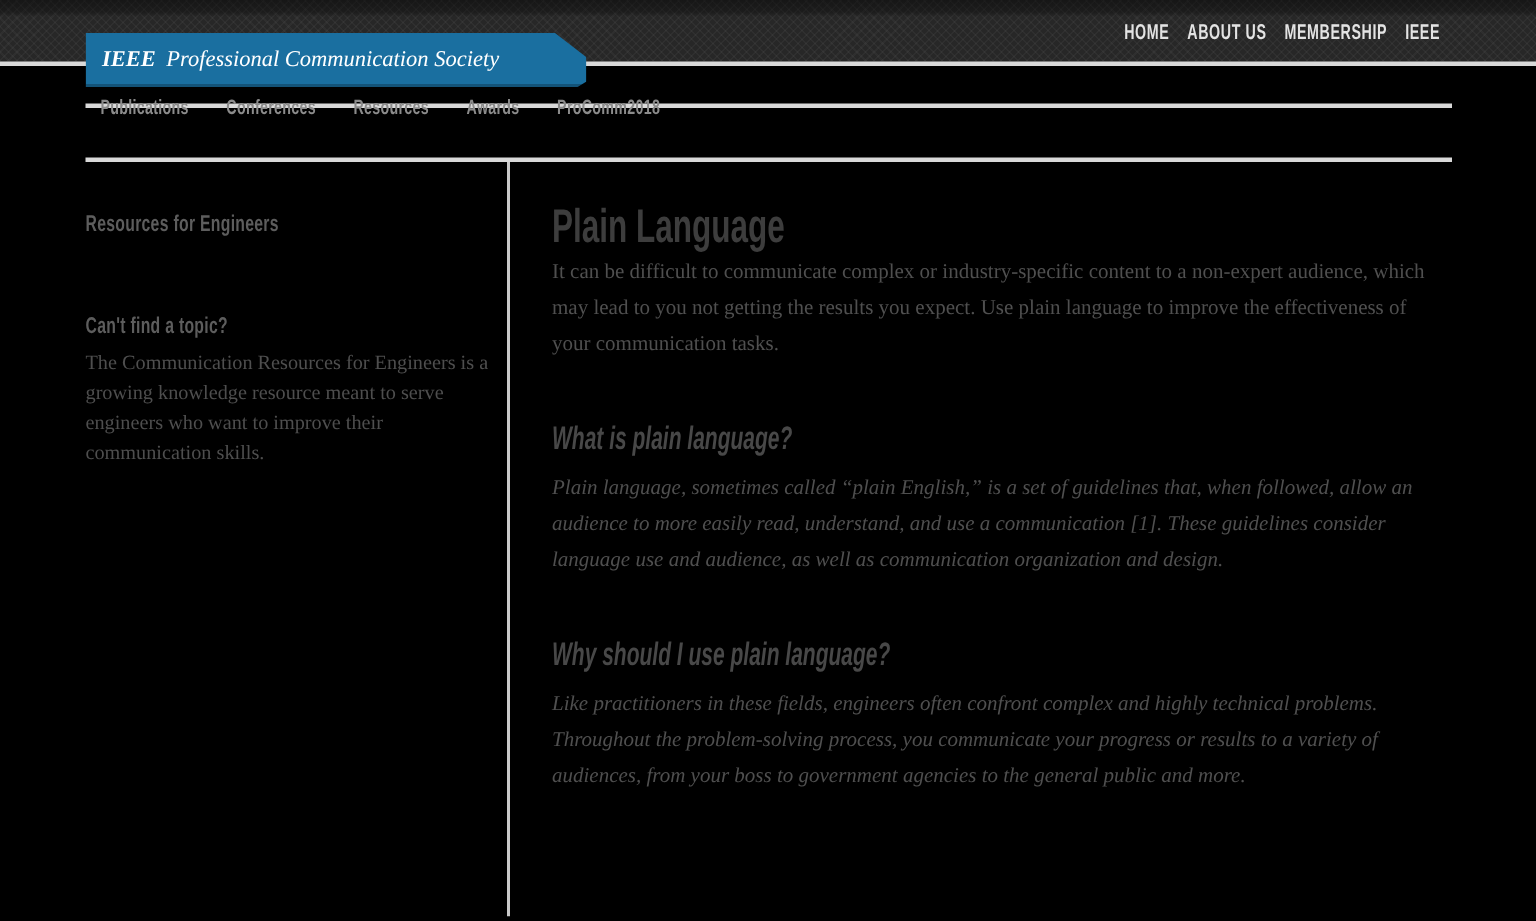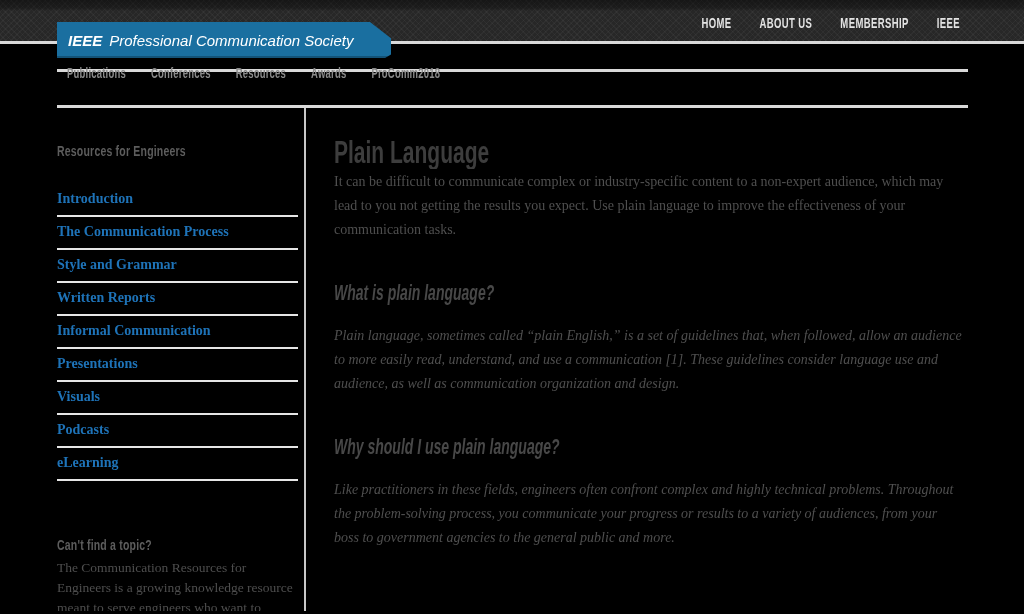--- a/index.html
+++ b/index.html
@@ -15,37 +15,37 @@
     position:relative; height:44px;
     background-color:var(--header-texture,#272727);
     background-image:
       linear-gradient(rgba(8,8,8,0.55) 0px, rgba(8,8,8,0.35) 8px, rgba(0,0,0,0) 11px),
       repeating-linear-gradient(45deg, rgba(255,255,255,0.035) 0 1px, rgba(0,0,0,0) 1px 4px),
       repeating-linear-gradient(135deg, rgba(255,255,255,0.035) 0 1px, rgba(0,0,0,0) 1px 4px);
     border-bottom:3px solid var(--divider-light,#d9d9d9);
   }
   .top-nav {
     position:absolute; top:0; right:64px; height:44px;
-    display:flex; align-items:center; gap:28px;
+    display:flex; align-items:center; gap:12px;
   }
   .top-nav a {
     display:inline-block; cursor:pointer; text-decoration:none;
     color:var(--top-nav-text,#e3e3e3);
     font-family:"Liberation Sans", sans-serif; font-weight:bold;
     font-size:9.5px; letter-spacing:.4px; transform:scaleY(1.5);
   }
   .banner {
     position:absolute; top:22px; left:57px; width:334px; height:36px; z-index:3;
     background:var(--banner-blue,#1a6fa0);
     display:flex; align-items:center; padding-left:11px;
     clip-path:polygon(0 0, calc(100% - 21px) 0, 100% 45%, 100% 90%, calc(100% - 6px) 100%, 0 100%);
     box-shadow:inset 0 -2px 0 rgba(0,0,0,0.25);
   }
   .banner-text {
-    color:#fff; font-family:Liberation Sans, sans-serif;
+    color:#fff; font-family:Liberation Serif, serif;
     font-style:italic; font-size:15px; white-space:nowrap;
   }
   .banner-text .b-ieee { font-weight:bold; padding-right:7px; }
 
   
   .navbar {
     margin:25px 0 0 57px; width:911px; height:39px;
     border-top:3px solid var(--divider-light,#d9d9d9);
     border-bottom:3px solid var(--divider-light,#d9d9d9);
     display:flex; gap:25px; padding-left:10px;
@@ -55,21 +55,21 @@
     display:inline-block; cursor:pointer; text-decoration:none;
     color:var(--nav-muted,#8b8b8b);
     font-family:"Liberation Sans", sans-serif; font-weight:bold;
     font-size:9.5px; letter-spacing:.2px; transform:scaleY(1.45);
   }
 
   
   .content { display:flex; height:503px; overflow:hidden; }
 
   aside {
-    flex:none; width:306px; padding:0 6px 0 57px;
+    flex:none; width:340px; padding:0 6px 0 57px;
     border-right:2px solid #c9c9c9;
   }
   .cond {
     display:inline-block;
     font-family:"Liberation Sans", sans-serif; font-weight:bold;
     transform:scaleY(1.45); transform-origin:left top; white-space:nowrap;
   }
   .side-title { margin-top:33px; font-size:10.5px; color:#5d5d5d; letter-spacing:.2px; }
   .side-links { margin-top:29px; }
   .side-links a {
@@ -83,21 +83,21 @@
 
   main { width:734px; padding:0 59px 0 28px; color:var(--body-text,#4f4f4f); }
   .page-title {
     margin-top:26px; font-size:21px; color:var(--heading-text,#3d3d3d);
     transform:scaleY(1.5); transform-origin:left top; letter-spacing:0;
   }
   .intro { margin-top:12px; }
   main p { font-size:14px; line-height:24px; }
   .section { margin-top:37px;font-style:italic; }
   .section-heading { font-size:14px; color:#484848; transform:scaleY(1.55); transform-origin:left top; }
-  .section p:first-of-type { margin-top:27px; }
+  .section p:first-of-type { margin-top:17px; }
   .section p + p { margin-top:38px; }
 </style>
 </head>
 <body>
 
 <div class="page">
 
   <header class="site-header">
     <nav class="top-nav">
       <a>HOME</a>
@@ -115,31 +115,20 @@
     <a>Conferences</a>
     <a>Resources</a>
     <a>Awards</a>
     <a>ProComm2018</a>
   </nav>
 
   <div class="content">
 
     <aside>
       <div class="cond side-title">Resources for Engineers</div>
-      <nav class="side-links">
-        <a>Introduction</a>
-        <a>The Communication Process</a>
-        <a>Style and Grammar</a>
-        <a>Written Reports</a>
-        <a>Informal Communication</a>
-        <a>Presentations</a>
-        <a>Visuals</a>
-        <a>Podcasts</a>
-        <a>eLearning</a>
-      </nav>
       <div class="side-widget">
         <div class="cond side-widget-title">Can't find a topic?</div>
         <p class="side-widget-text">The Communication Resources for Engineers is a growing knowledge resource meant to serve engineers who want to improve their communication skills.</p>
       </div>
     </aside>
 
     <main>
       <h1 class="cond page-title">Plain Language</h1>
       <p class="intro">It can be difficult to communicate complex or industry-specific content to a non-expert audience, which may lead to you not getting the results you expect. Use plain language to improve the effectiveness of your communication tasks.</p>
 

